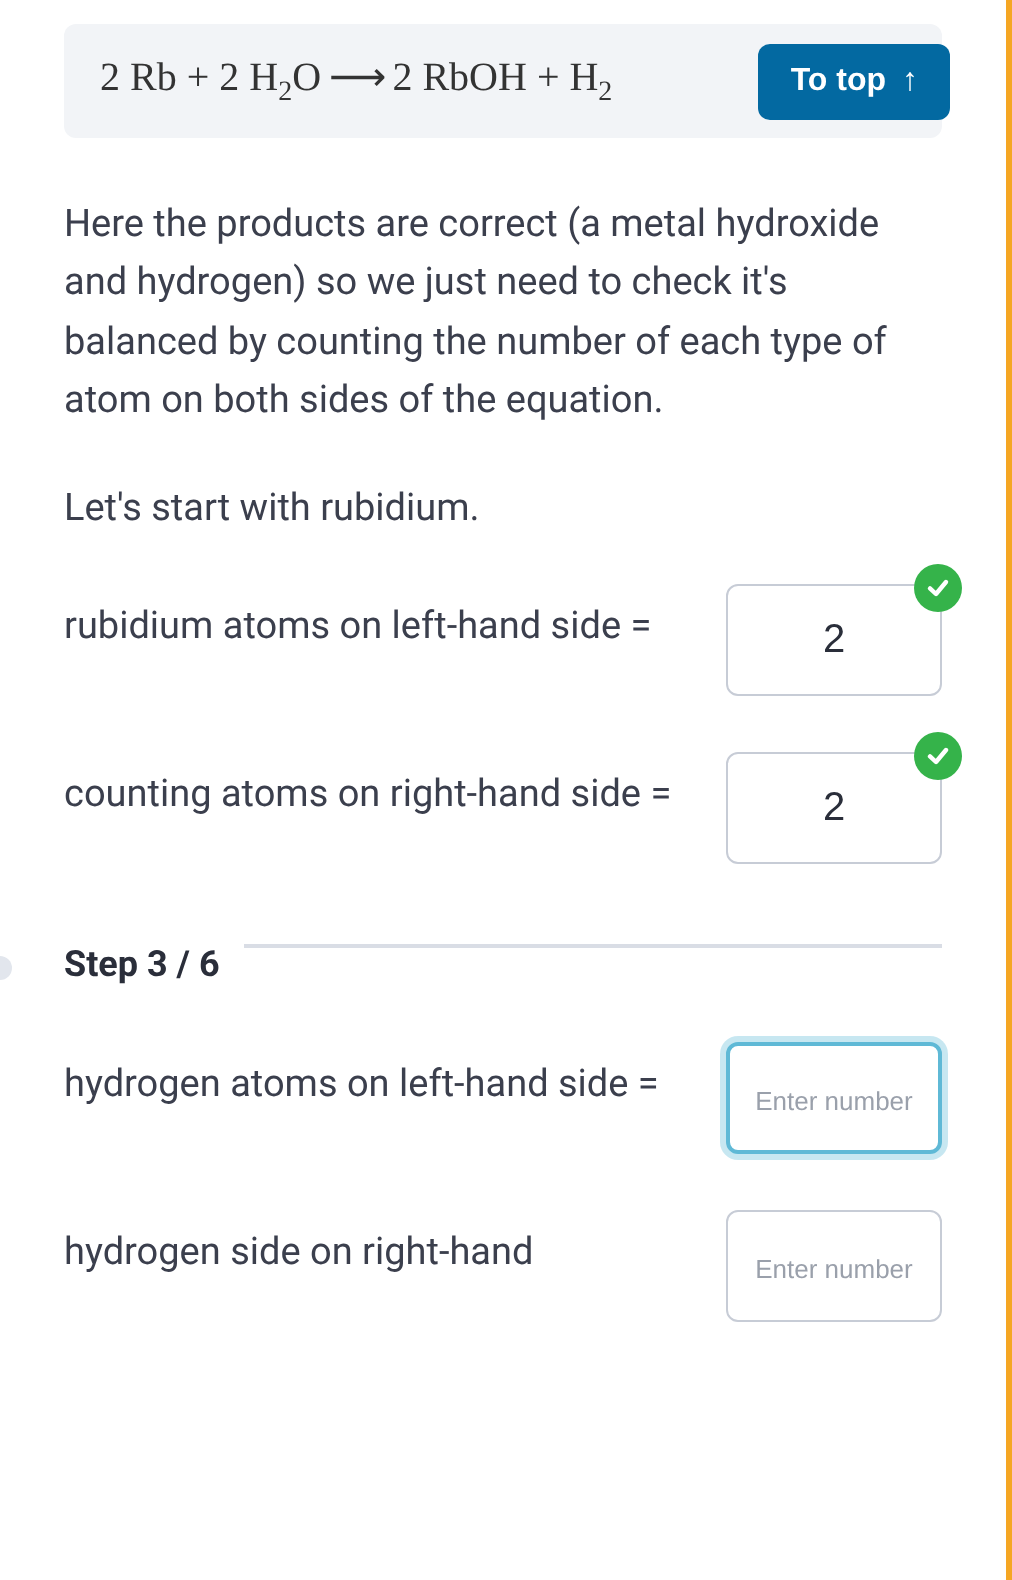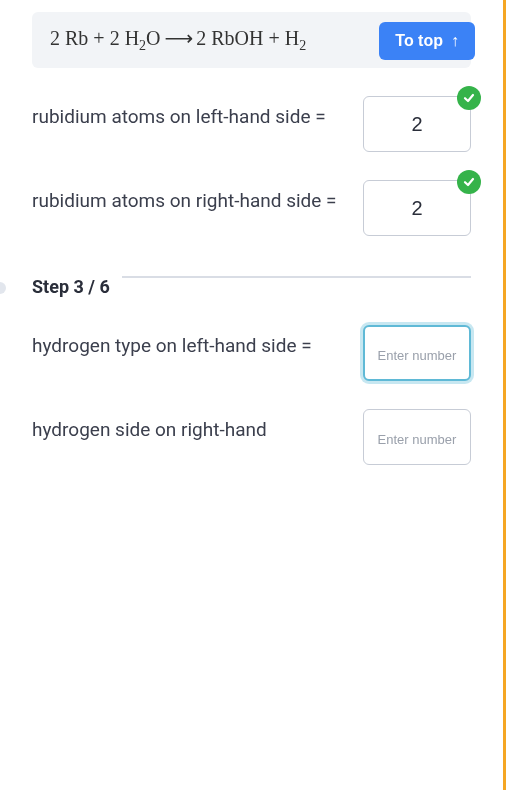--- a/index.html
+++ b/index.html
@@ -104,21 +104,21 @@
   }
   .step-line {
     flex: 1;
     height: 2px;
     background: #d9dde5;
   }
   .to-top {
     position: absolute;
     top: 22px;
     right: 28px;
-    background: #3b82f6;
+    background: #0369a1;
     color: #fff;
     font-weight: 600;
     font-size: 16px;
     border: none;
     border-radius: 6px;
     padding: 10px 16px;
     display: flex;
     align-items: center;
     gap: 8px;
     cursor: pointer;
@@ -130,55 +130,57 @@
 </style>
 </head>
 <body>
 
 <div class="content">
 
   <div class="equation-block">
     <span>2 Rb</span><span> + </span><span>2 H</span><span class="sub">2</span><span>O</span><span class="arrow"> ⟶ </span><span>2 RbOH</span><span> + </span><span>H</span><span class="sub">2</span>
   </div>
 
+  <p class="para">Here the products are correct (a metal hydroxide and hydrogen) so we just need to check it's balanced by counting the number of each type of atom on both sides of the equation.</p>
 
+  <p class="para">Let's start with rubidium.</p>
 
   <div class="qrow">
     <div class="qlabel">rubidium atoms on left-hand side =</div>
     <div class="answer-wrap">
       <input class="answer-box" value="2" style="">
       <span class="check-badge">
         <svg width="14" height="14" viewBox="0 0 14 14">
             <path d="M3 7.2 L6 10 L11 4" stroke="#fff" stroke-width="2.2" fill="none" stroke-linecap="round" stroke-linejoin="round"></path>
           </svg>
       </span>
     </div>
   </div>
 
   <div class="qrow">
-    <div class="qlabel">rubidium atoms on right-hand side =</div>
+    <div class="qlabel">counting atoms on right-hand side =</div>
     <div class="answer-wrap">
       <input class="answer-box" value="2" style="">
       <span class="check-badge">
         <svg width="14" height="14" viewBox="0 0 14 14">
             <path d="M3 7.2 L6 10 L11 4" stroke="#fff" stroke-width="2.2" fill="none" stroke-linecap="round" stroke-linejoin="round"></path>
           </svg>
       </span>
     </div>
   </div>
 
   <div class="step-header">
     <span class="step-dot"></span>
     <span class="step-title">Step 3 / 6</span>
     <span class="step-line"></span>
   </div>
 
 
   <div class="qrow">
-    <div class="qlabel">hydrogen type on left-hand side =</div>
+    <div class="qlabel">hydrogen atoms on left-hand side =</div>
     <div class="answer-wrap">
       <input class="answer-box active" placeholder="Enter number" style="">
     </div>
   </div>
 
   <div class="qrow" style="margin-bottom:0">
     <div class="qlabel">hydrogen side on right-hand</div>
     <div class="answer-wrap">
       <input class="answer-box" placeholder="Enter number" style="">
     </div>

